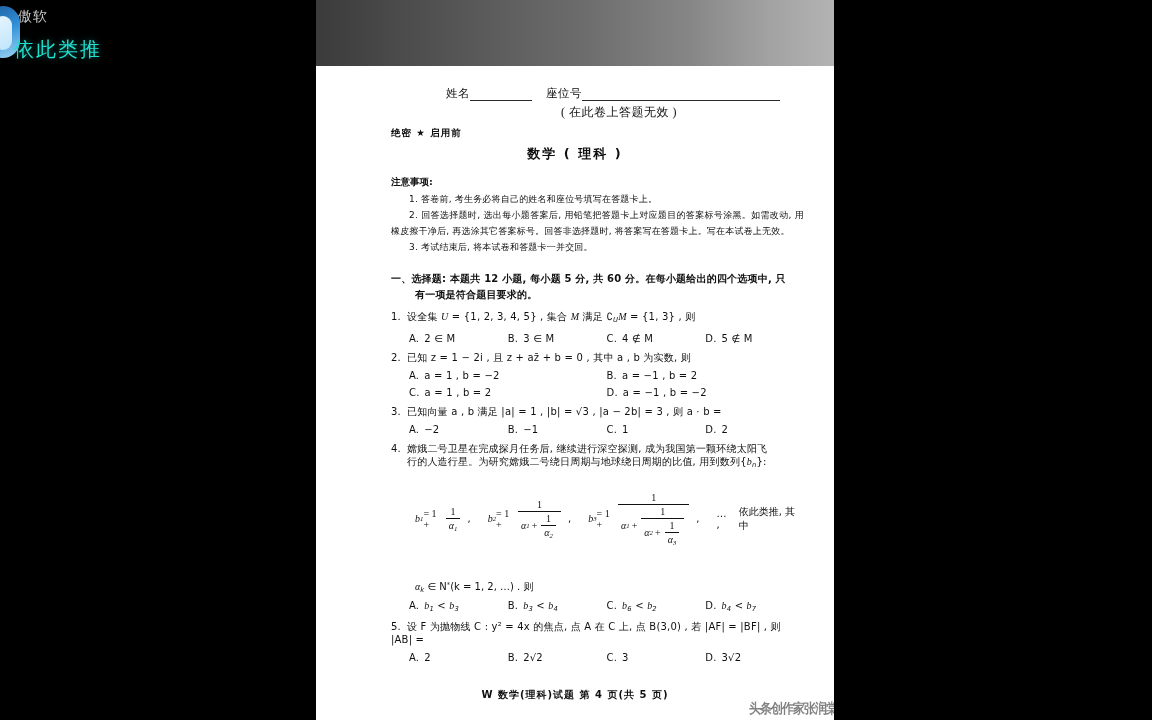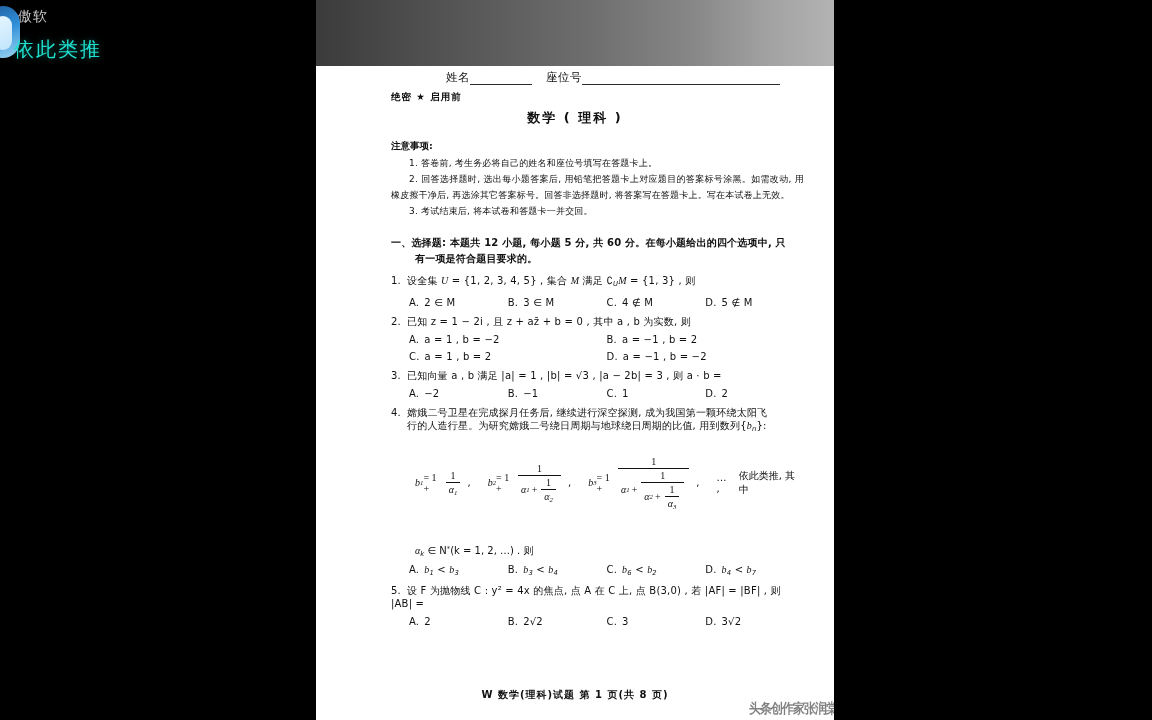--- a/index.html
+++ b/index.html
@@ -85,21 +85,21 @@
     width: 518px;
     height: 66px;
     background: linear-gradient(90deg,
         #3b3b3b 0%, #4b4b4b 16%, #5c5c5c 34%,
         #6d6d6d 52%, #868686 72%, #a3a3a3 88%, #b3b3b3 100%);
   }
 
   .page-body {
     position: absolute;
     left: 0;
-    top: 66px;
+    top: 82px;
     width: 518px;
     padding: 0;
   }
 
   
   .id-line {
     display: flex;
     align-items: flex-end;
     margin: 4px 0 0 0;
     padding-left: 130px;
@@ -270,20 +270,21 @@
 
   <div class="page-body">
 
     <div class="id-line">
       <span class="id-label">姓名</span>
       <span class="id-rule rule-short"></span>
       <span class="id-label">座位号</span>
       <span class="id-rule rule-long"></span>
     </div>
 
+    <div class="no-answer-note">( 在此卷上答题无效 )</div>
 
     <div class="secret-line">绝密 ★ 启用前</div>
 
     <div class="exam-subject">数学 ( 理科 )</div>
 
     <div class="notice-head">注意事项:</div>
     <div class="notice-item">1. 答卷前, 考生务必将自己的姓名和座位号填写在答题卡上。</div>
     <div class="notice-item">2. 回答选择题时, 选出每小题答案后, 用铅笔把答题卡上对应题目的答案标号涂黑。如需改动, 用橡皮擦干净后, 再选涂其它答案标号。回答非选择题时, 将答案写在答题卡上。写在本试卷上无效。</div>
     <div class="notice-item">3. 考试结束后, 将本试卷和答题卡一并交回。</div>
 
@@ -471,16 +472,16 @@
           <span class="lab">C.</span><span>3</span>
         </div>
         <div class="opt">
           <span class="lab">D.</span><span>3√2</span>
         </div>
       </div>
     </div>
 
   </div>
 
-  <div class="page-footer">W 数学(理科)试题 第 1 页(共 8 页)</div>
+  <div class="page-footer">W 数学(理科)试题 第 4 页(共 5 页)</div>
 
   <div id="doc-watermark">头条创作家张润棠</div>
 </div>
 
 </body></html>

